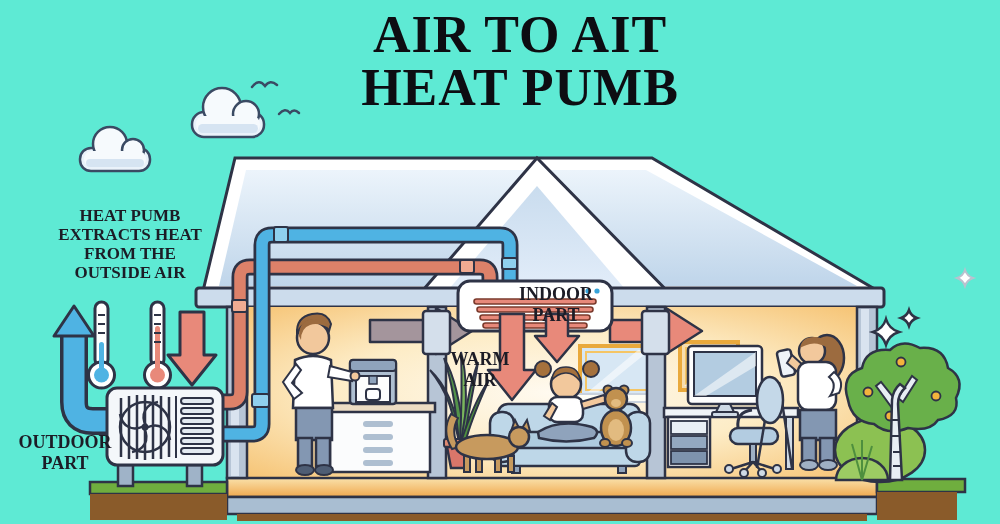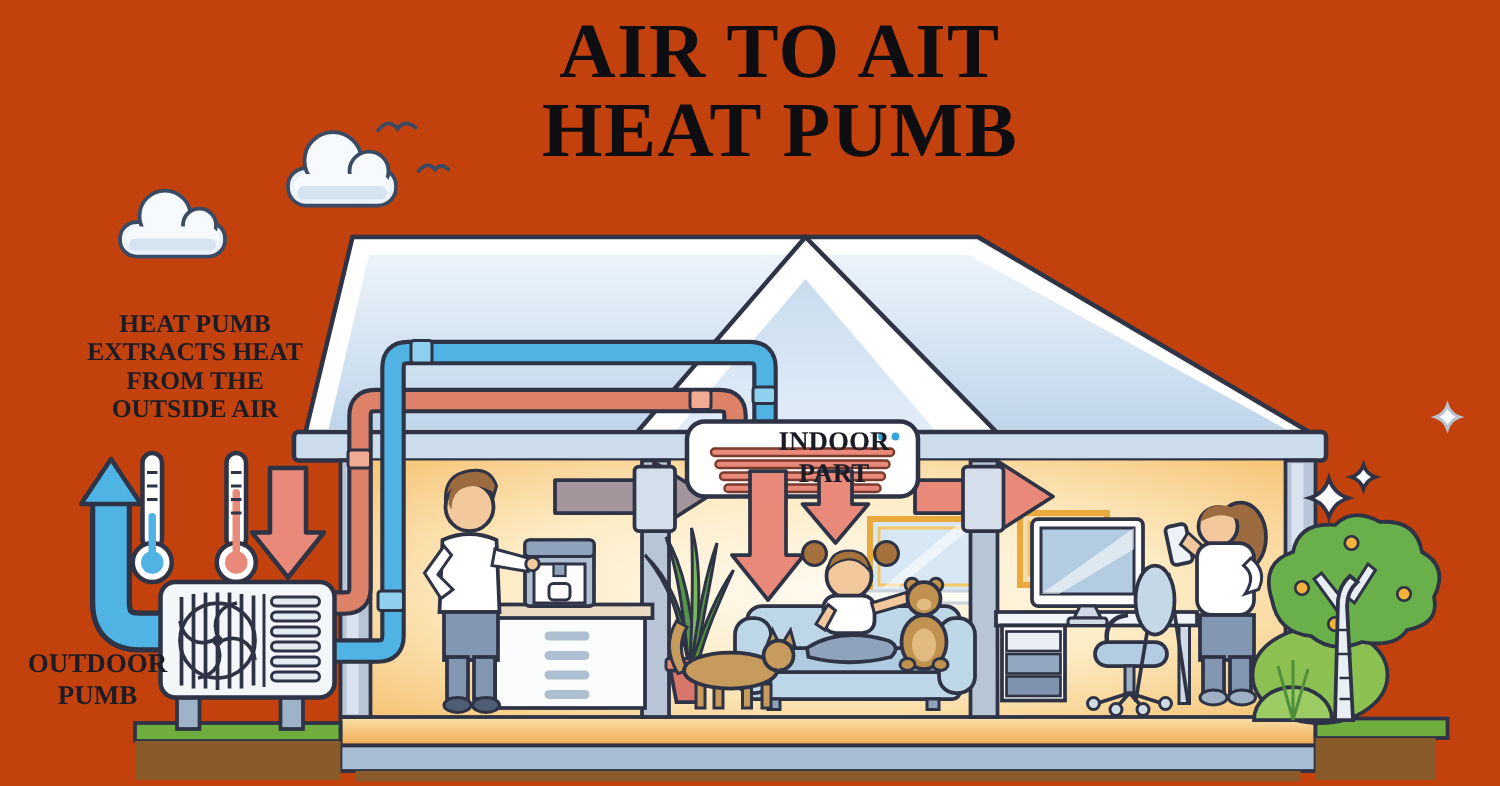--- a/index.html
+++ b/index.html
@@ -1,16 +1,16 @@
 <!DOCTYPE html>
 <html><head>
 <meta charset="utf-8">
 <style>
   html,body{margin:0;padding:0;background:#fff;}
-  #stage{position:relative;width:1000px;height:524px;background:#c2410c;overflow:hidden;
+  #stage{position:relative;width:1000px;height:524px;background:#5eead4;overflow:hidden;
          font-family:"Liberation Serif",serif;}
   .lbl{position:absolute;font-family:"Liberation Serif",serif;font-weight:700;
        color:#1c1c26;text-align:center;white-space:pre-line;}
   #title{left:270px;top:8px;width:500px;font-size:52px;line-height:53px;letter-spacing:1px;color:#0d0d12;}
   #extract-note{left:25px;top:206px;width:210px;font-size:17px;line-height:19px;}
   #outdoor-part{left:5px;top:432px;width:120px;font-size:18px;line-height:21px;}
   #indoor-part{left:496px;top:240px;width:120px;font-size:18px;line-height:21px;margin-top:44px;}
   #warm-air{left:430px;top:349px;width:100px;font-size:18px;line-height:21px;}
   svg{position:absolute;left:0;top:0;}
 </style>
@@ -333,17 +333,19 @@
   </g>
 </svg>
 
 <div id="title" class="lbl">AIR TO AIT
 HEAT PUMB</div>
 <div id="extract-note" class="lbl">HEAT PUMB
 EXTRACTS HEAT
 FROM THE
 OUTSIDE AIR</div>
 <div id="outdoor-part" class="lbl">OUTDOOR
-PUMB</div>
+PART</div>
 <div id="indoor-part" class="lbl">INDOOR
 PART</div>
+<div id="warm-air" class="lbl">WARM
+AIR</div>
 
 </div>
 
 </body></html>

